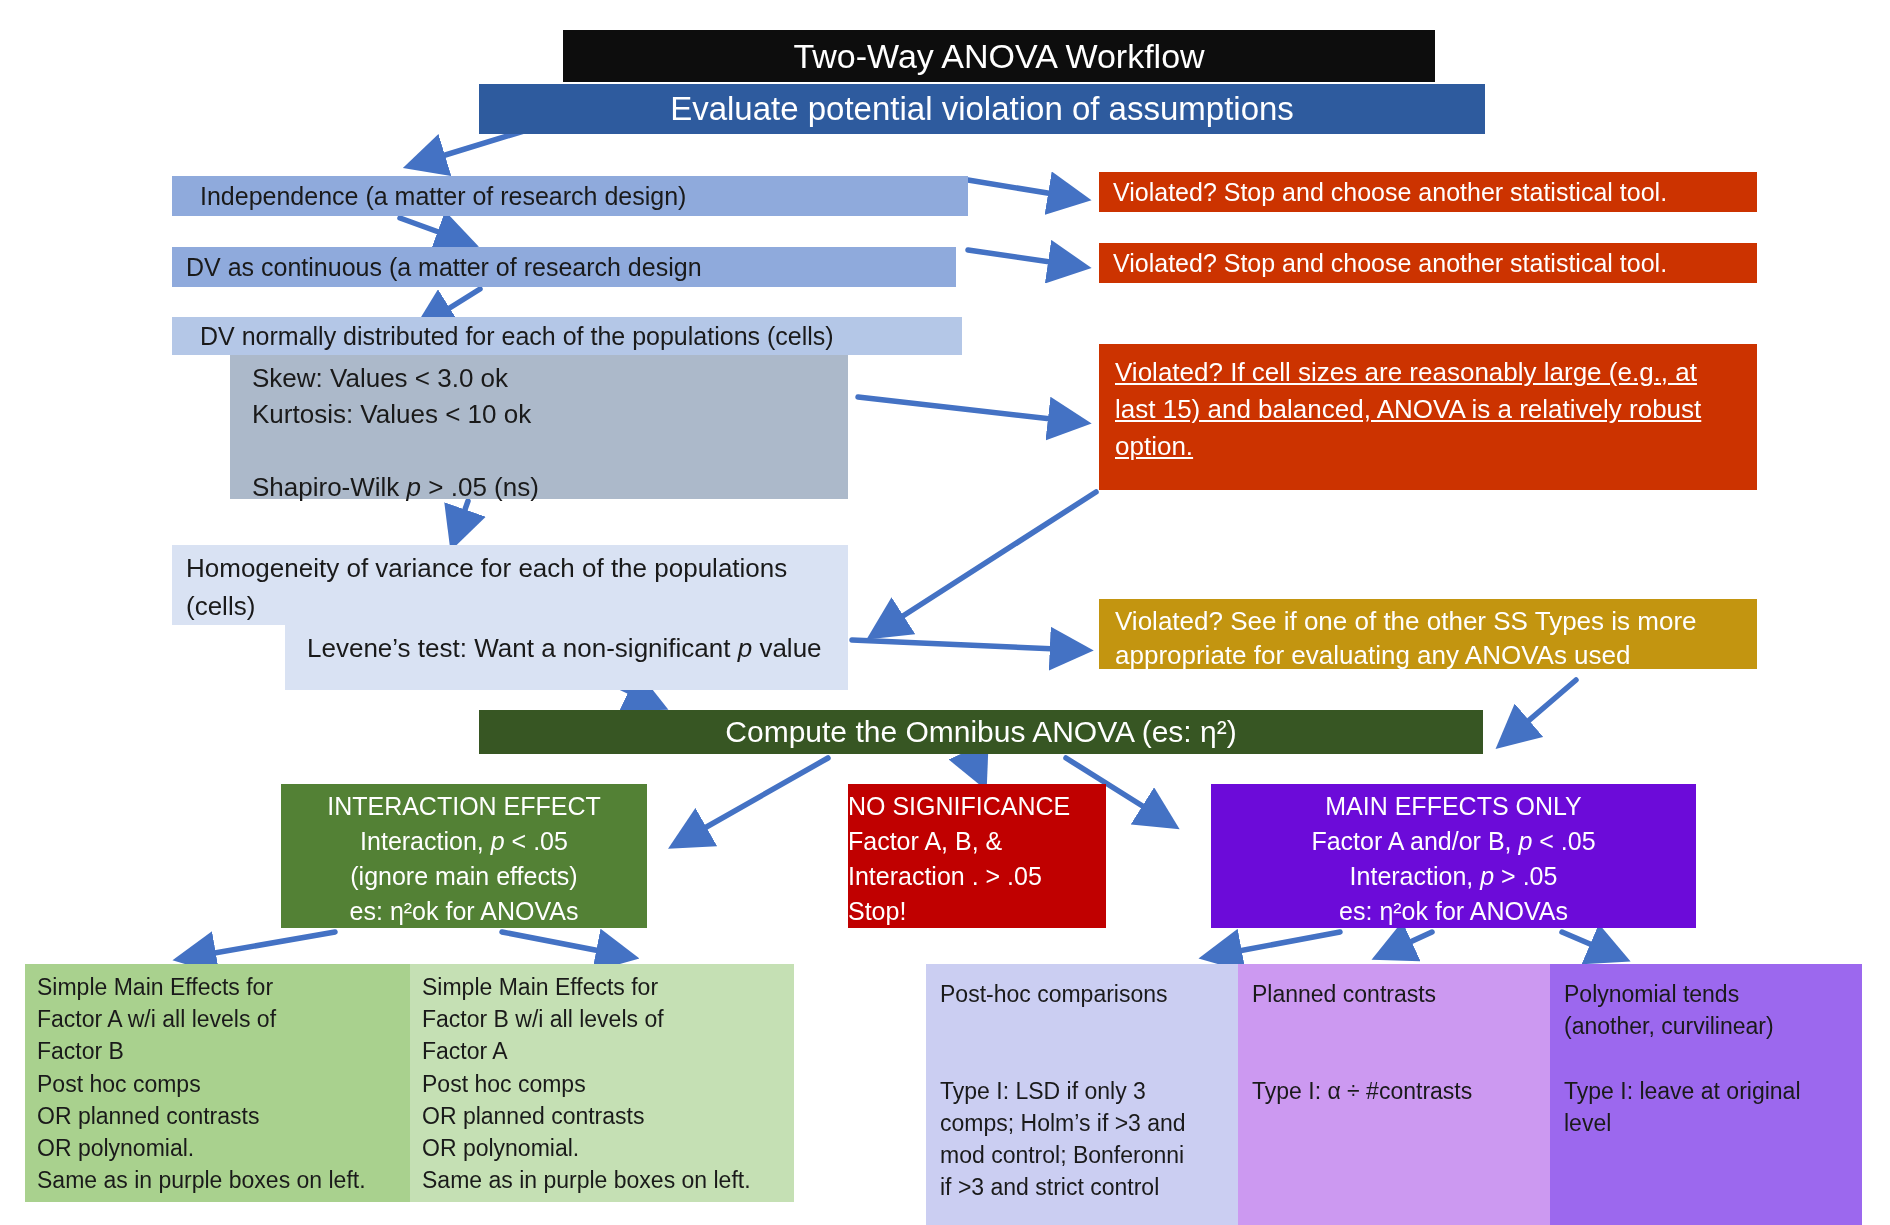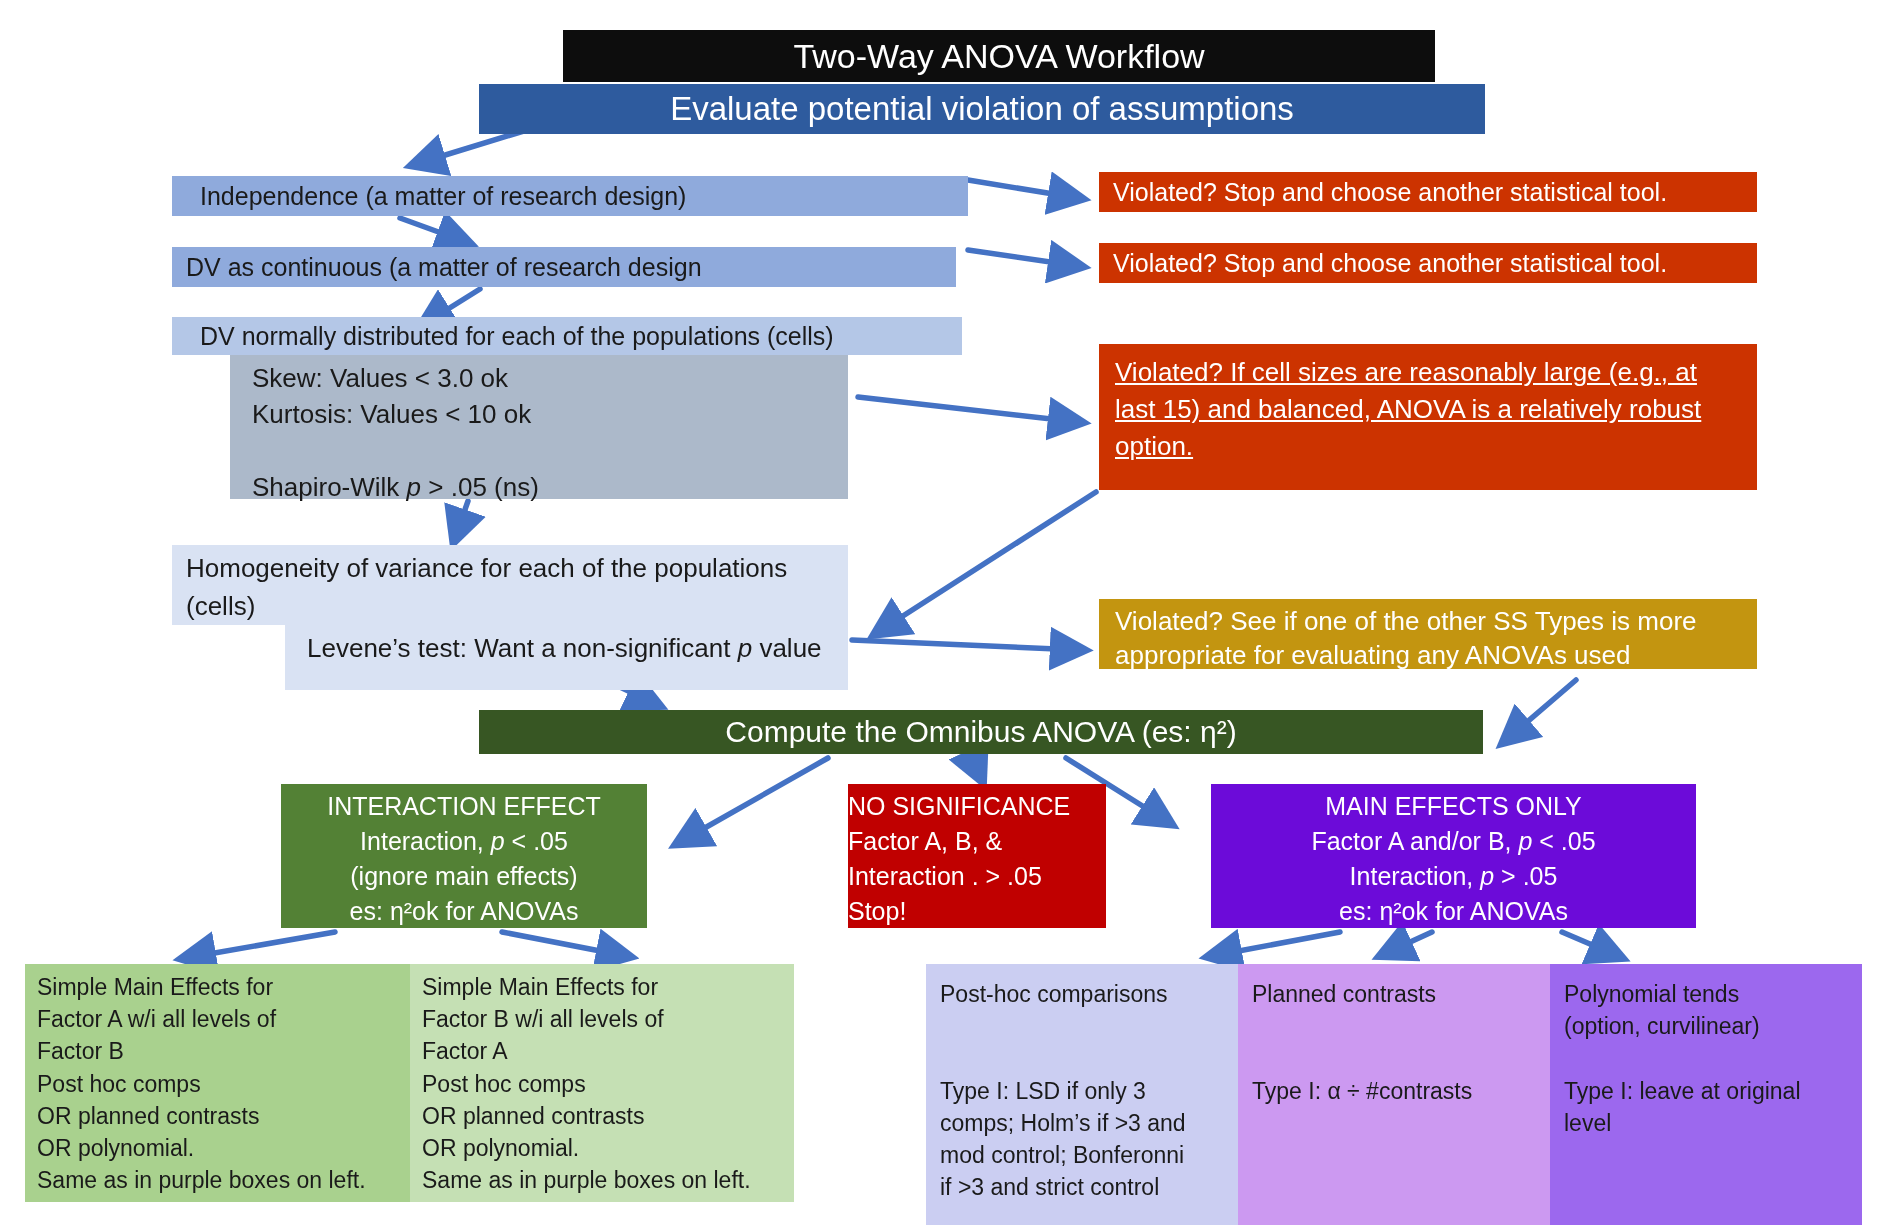--- a/index.html
+++ b/index.html
@@ -161,19 +161,19 @@
 
   <div class="bx b-planned">
     <div class="ln">Planned contrasts</div>
     <div class="ln"></div>
     <div class="ln"></div>
     <div class="ln">Type I:  α ÷ #contrasts</div>
   </div>
 
   <div class="bx b-poly">
     <div class="ln">Polynomial tends</div>
-    <div class="ln">(option, curvilinear)</div>
+    <div class="ln">(another, curvilinear)</div>
     <div class="ln"></div>
     <div class="ln">Type I:  leave at original</div>
     <div class="ln">level</div>
   </div>
 
 </div>
 
 </body></html>

